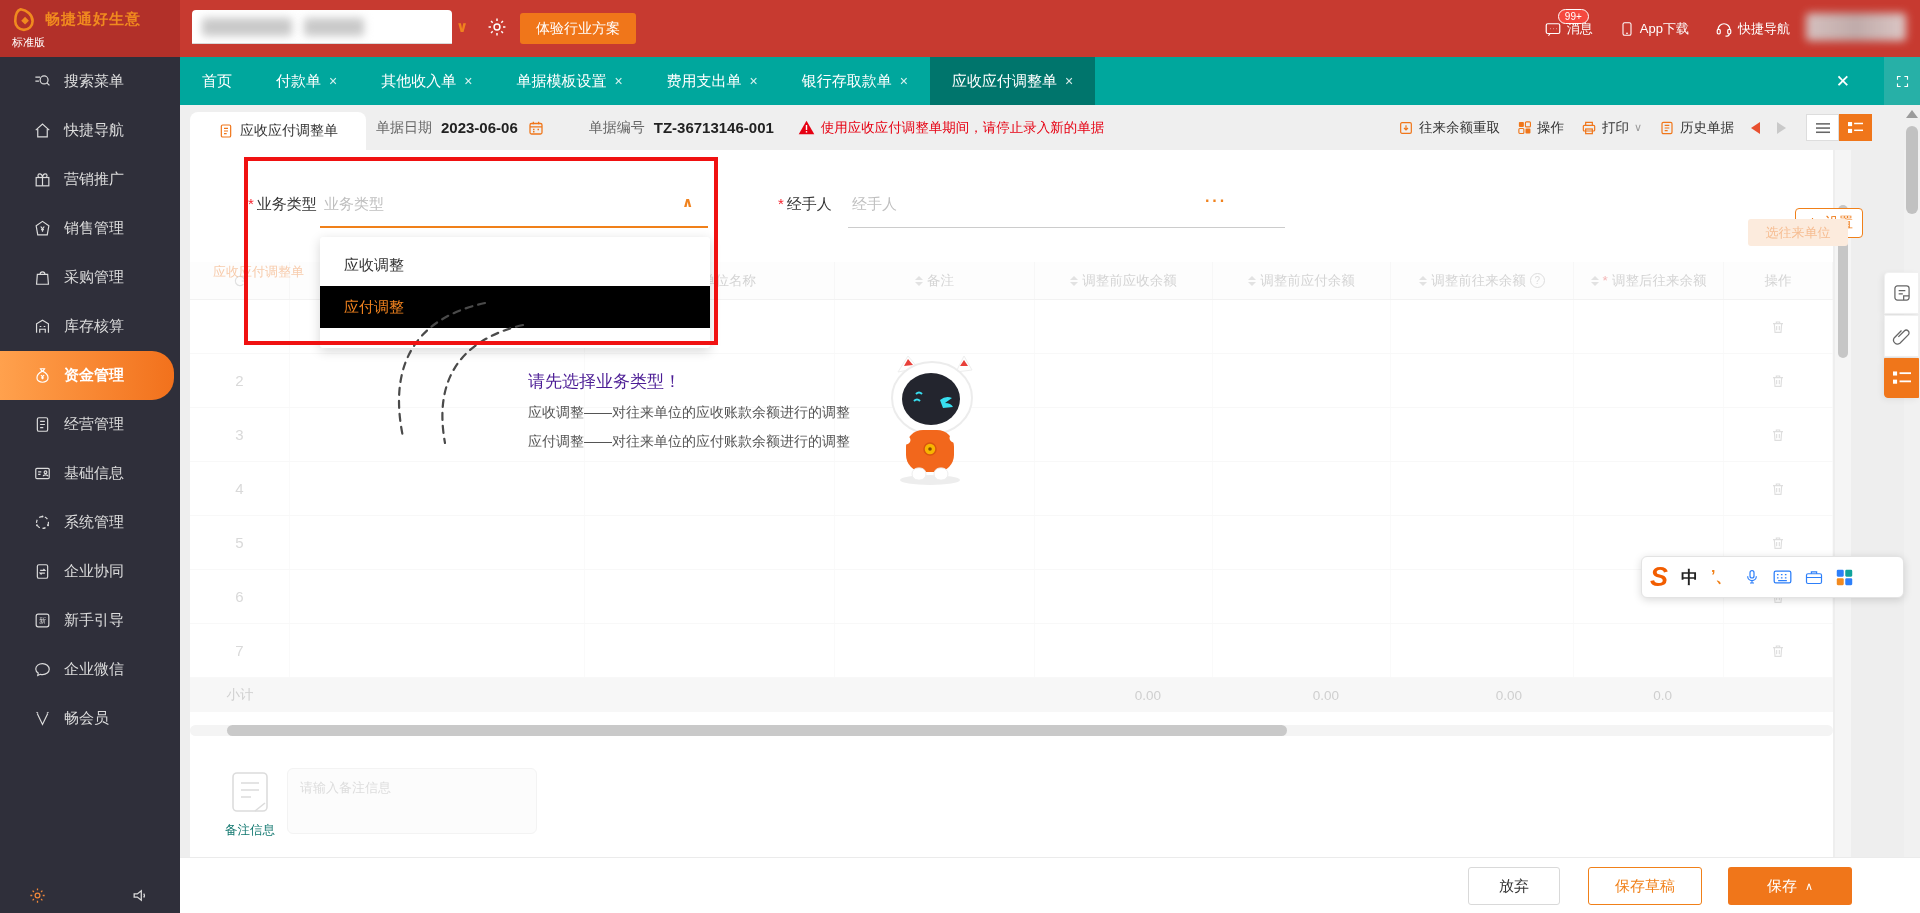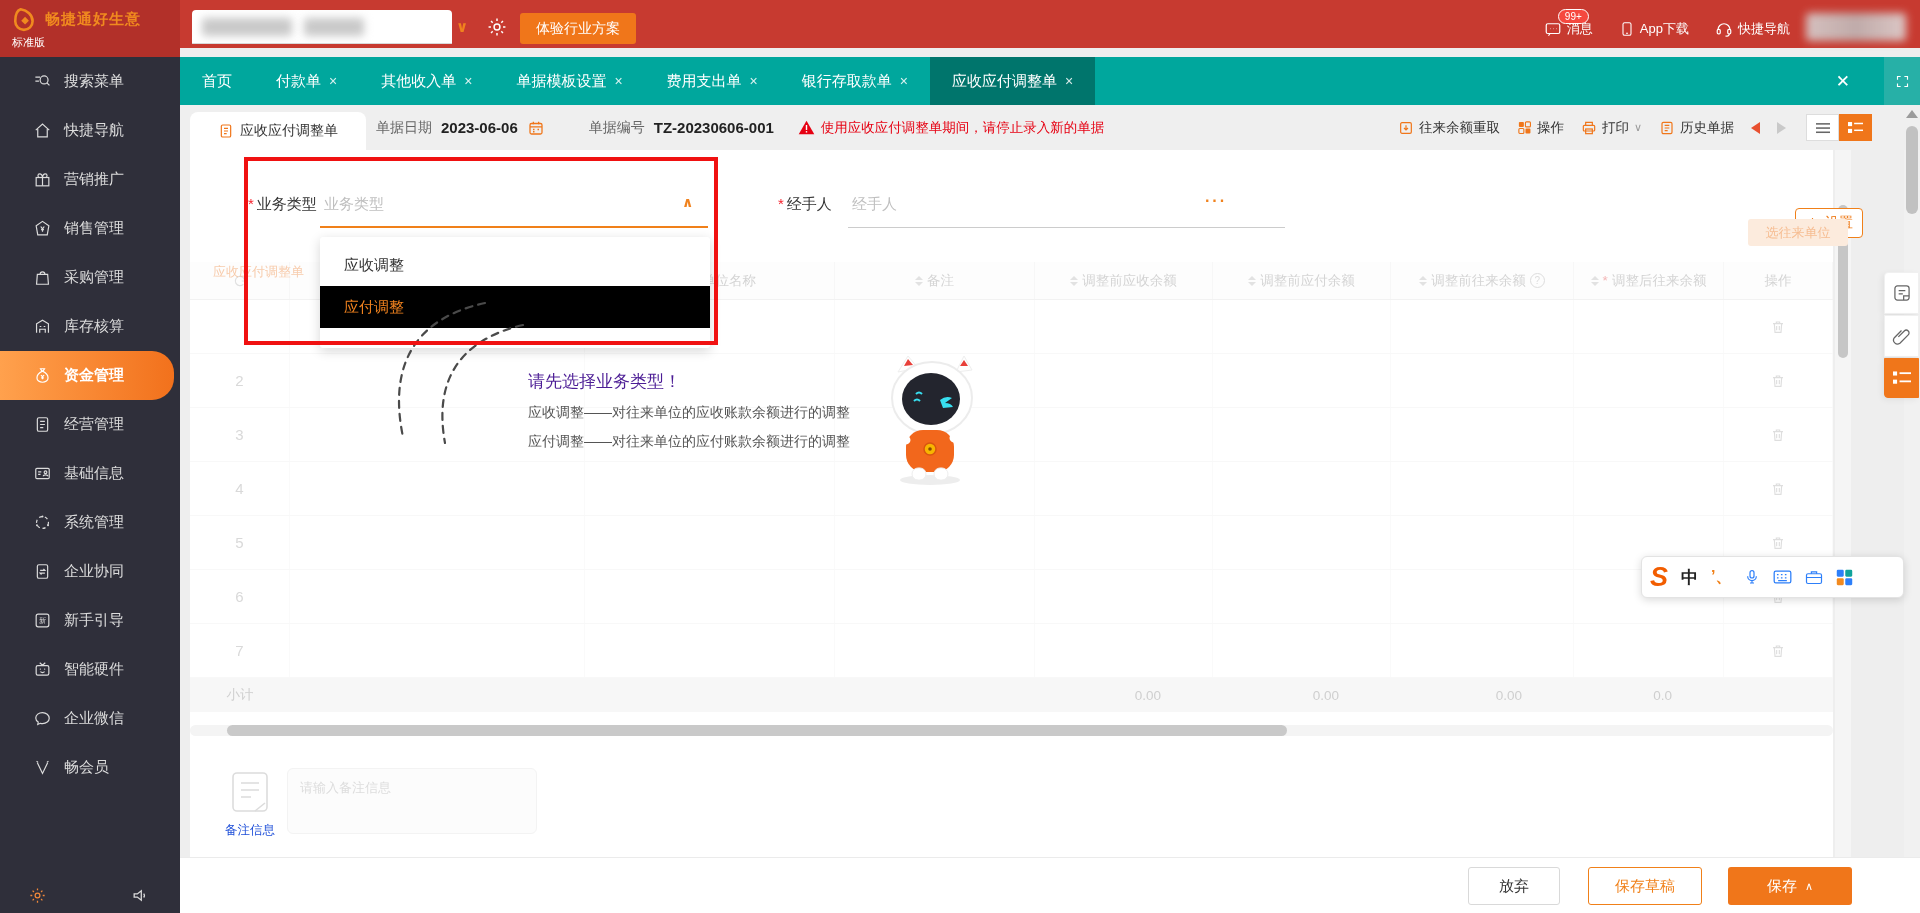--- a/index.html
+++ b/index.html
@@ -1,20 +1,20 @@
 <!DOCTYPE html>
 <html><head>
 <meta charset="utf-8">
 <style>
   * { margin:0; padding:0; box-sizing:border-box; }
   html,body { width:1920px; height:913px; overflow:hidden; }
   body { font-family:"Liberation Sans","DejaVu Sans",sans-serif; background:#eeeeee; position:relative; color:#333; }
 
   
-  .top-header { position:absolute; left:0; top:0; width:1920px; height:48px; background:#c73a30; z-index:10;padding-left:48px; }
+  .top-header { position:absolute; left:0; top:0; width:1920px; height:57px; background:#c73a30; z-index:10;padding-left:48px; }
   .logo-block { position:absolute; left:0; top:0; width:180px; height:57px; background:#b23029; padding:6px 8px 0 12px; }
   .logo-row { display:flex; align-items:center; gap:7px; }
   .logo-glyph { width:26px; height:26px; flex:0 0 26px; }
   .logo-text { color:#f08a1f; font-size:15px; font-weight:bold; letter-spacing:1px; white-space:nowrap; }
   .edition { color:#fff; font-size:11px; margin-top:3px; }
   .company-select { position:absolute; left:192px; top:10px; width:260px; height:34px; background:#fff; border-radius:4px 4px 0 0; border-bottom:1px solid #d9d9d9; overflow:hidden; }
   .blurbar { position:absolute; top:8px; height:18px; background:#c9c9c9; filter:blur(4px); border-radius:3px; }
   .select-caret { position:absolute; left:456px; top:18px; color:#f0821e; font-size:15px; font-weight:bold; }
   .hdr-gear { position:absolute; left:486px; top:16px; }
   .try-btn { position:absolute; left:520px; top:13px; height:31px; padding:0 16px; background:#f0761a; color:#fff; font-size:14px; border:none; border-radius:3px; line-height:31px; }
@@ -102,21 +102,21 @@
   .hscroll-thumb { position:absolute; left:227px; top:725px; width:1060px; height:11px; background:#c9c9c9; border-radius:6px; z-index:4; cursor:pointer; }
 
   
   .empty { position:absolute; left:528px; top:370px; z-index:5; }
   .empty-title { font-size:17px; font-weight:normal; color:#4c1d95; }
   .empty-line { font-size:14px; color:#555; margin-top:11px; }
   .mascot { position:absolute; left:868px; top:354px; z-index:5; }
 
   
   .note-icon-wrap { position:absolute; left:224px; top:770px; width:52px; text-align:center; z-index:3; }
-  .note-label { font-size:12.5px; color:#1d4ed8; margin-top:4px;text-align:center; }
+  .note-label { font-size:12.5px; color:#0f766e; margin-top:4px;text-align:center; }
   .note-box { position:absolute; left:287px; top:768px; width:250px; height:66px; background:#fcfcfc; border:1px solid #f3f3f3; border-radius:6px; z-index:3; padding:10px 12px; font-size:13px; color:#ddd; }
 
   
   .footer { position:absolute; left:180px; top:857px; width:1740px; height:56px; background:#fff; border-top:1px solid #ebebeb; z-index:15; }
   .btn { position:absolute; top:9px; height:38px; border-radius:3px; font-size:15px; display:flex; align-items:center; justify-content:center; cursor:pointer; }
   .btn-abandon { left:1288px; width:92px; border:1px solid #d9d9d9; background:#fff; color:#333; }
   .btn-draft { left:1408px; width:114px; border:1px solid #f08019; background:#fff; color:#f08019; }
   .btn-save { left:1548px; width:124px; border:none; background:#f0761a; color:#fff; gap:8px; }
   .save-caret { font-size:11px; }
 
@@ -274,30 +274,20 @@
   </div>
   <div class="side-item">
     <svg width="19" height="19" viewBox="0 0 24 24" fill="none" stroke="#dcdcdc" stroke-width="1.5">
         <rect x="4" y="4" width="16" height="16" rx="2.5"></rect>
         <text x="12" y="15.5" text-anchor="middle" font-size="9" fill="#dcdcdc" stroke="none">新</text>
       </svg>
     <span>新手引导</span>
   </div>
   <div class="side-item">
     <svg width="19" height="19" viewBox="0 0 24 24" fill="none" stroke="#dcdcdc" stroke-width="1.5">
-        <rect x="4" y="7" width="16" height="12" rx="2"></rect>
-        <path d="M8.5 3.5L12 6.5l3.5-3"></path>
-        <circle cx="9.3" cy="11.5" r=".9" fill="#dcdcdc" stroke="none"></circle>
-        <circle cx="14.7" cy="11.5" r=".9" fill="#dcdcdc" stroke="none"></circle>
-        <path d="M9.3 14.7c1.6 1.4 3.8 1.4 5.4 0"></path>
-      </svg>
-    <span>智能硬件</span>
-  </div>
-  <div class="side-item">
-    <svg width="19" height="19" viewBox="0 0 24 24" fill="none" stroke="#dcdcdc" stroke-width="1.5">
         <path d="M12 4.5c-4.7 0-8.5 3-8.5 6.8 0 2.1 1.2 4 3.1 5.2L6 19.5l3.2-1.4c.9.2 1.8.4 2.8.4 4.7 0 8.5-3 8.5-6.8S16.7 4.5 12 4.5z"></path>
       </svg>
     <span>企业微信</span>
   </div>
   <div class="side-item">
     <svg width="19" height="19" viewBox="0 0 24 24" fill="none" stroke="#dcdcdc" stroke-width="1.5">
         <path d="M5.5 6l6.5 13.5L18.5 6"></path>
         <path d="M4.5 4l2 1.5M19.5 4l-2 1.5"></path>
       </svg>
     <span>畅会员</span>
@@ -360,21 +350,21 @@
   </div>
   <div class="doc-meta">
     <span class="meta-label">单据日期</span>
     <span class="meta-value">2023-06-06</span>
     <svg width="18" height="18" viewBox="0 0 24 24" fill="none" stroke="#f0761a" stroke-width="1.7">
         <rect x="4" y="6" width="16" height="14" rx="2"></rect>
         <path d="M4 10.5h16M8.5 3.5V7M15.5 3.5V7M8 14h2M14 14h2M8 17h2"></path>
       </svg>
     <span class="spacer30"></span>
     <span class="meta-label">单据编号</span>
-    <span class="meta-value">TZ-20230606-001</span>
+    <span class="meta-value">TZ-36713146-001</span>
     <span class="spacer10"></span>
     <span class="warn">
       <svg width="17" height="15" viewBox="0 0 24 21">
           <path d="M12 1L23 20H1z" fill="#e60012"></path>
           <rect x="11" y="7" width="2" height="7" fill="#fff"></rect>
           <rect x="11" y="15.6" width="2" height="2" fill="#fff"></rect>
         </svg>
       <span>使用应收应付调整单期间，请停止录入新的单据</span>
     </span>
   </div>

